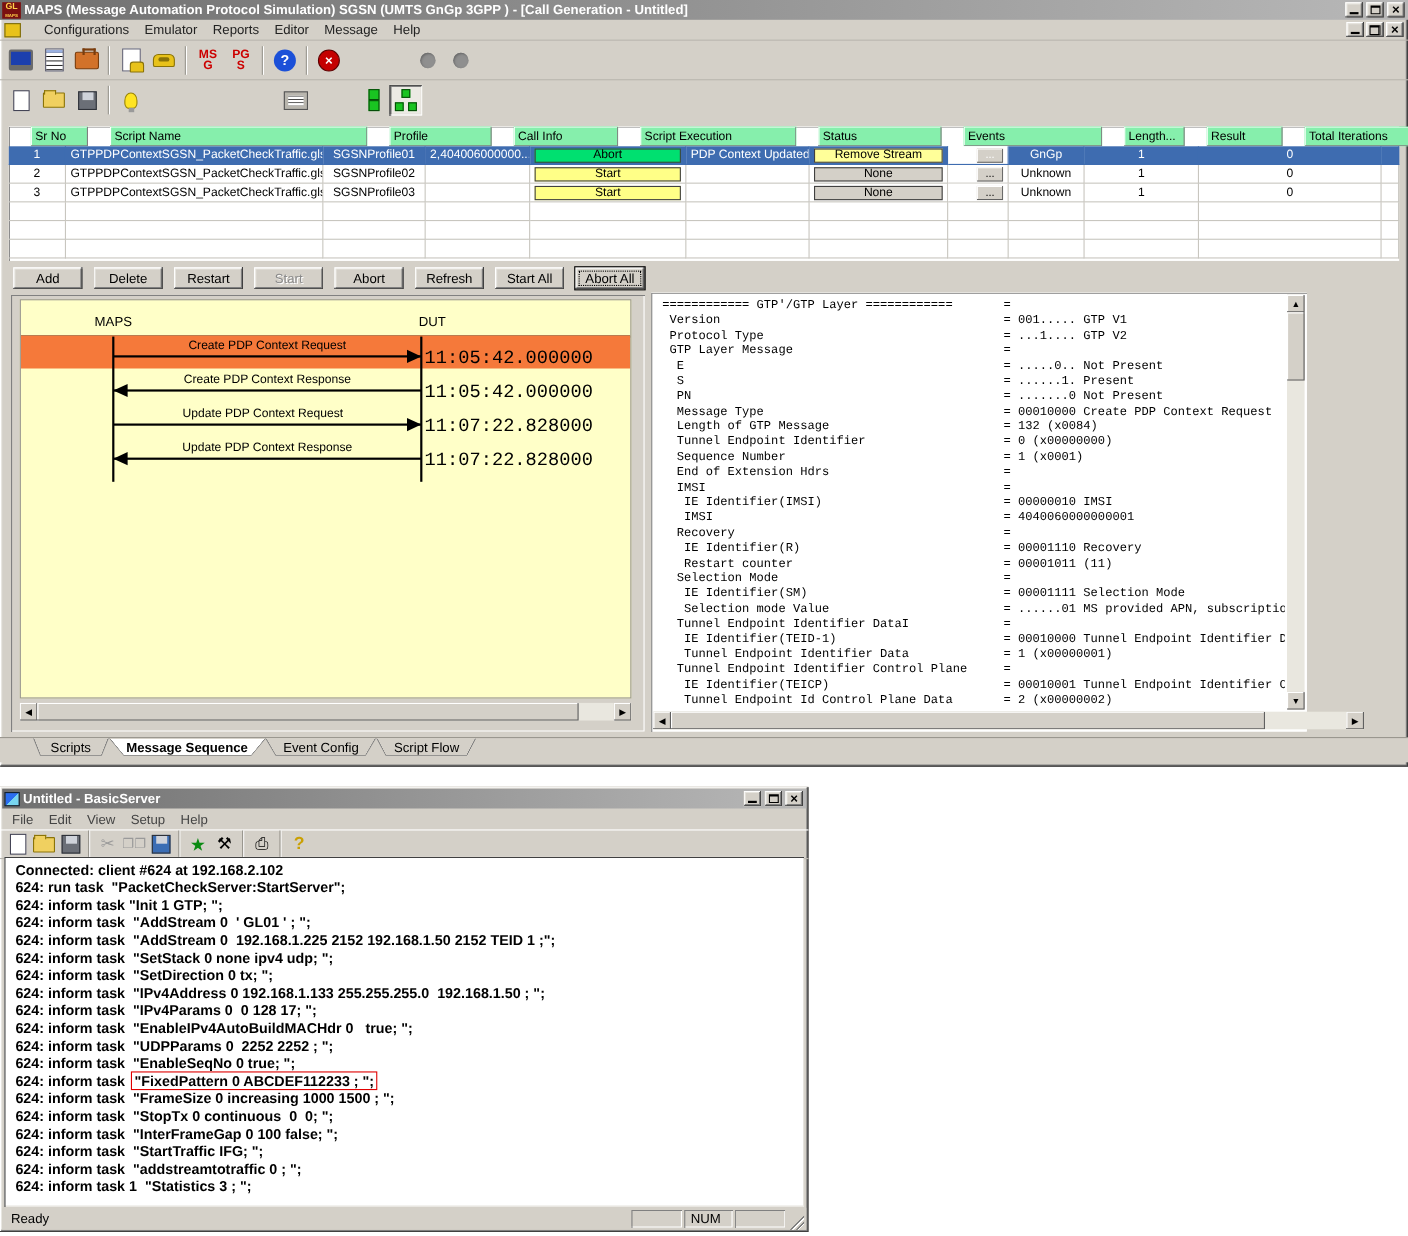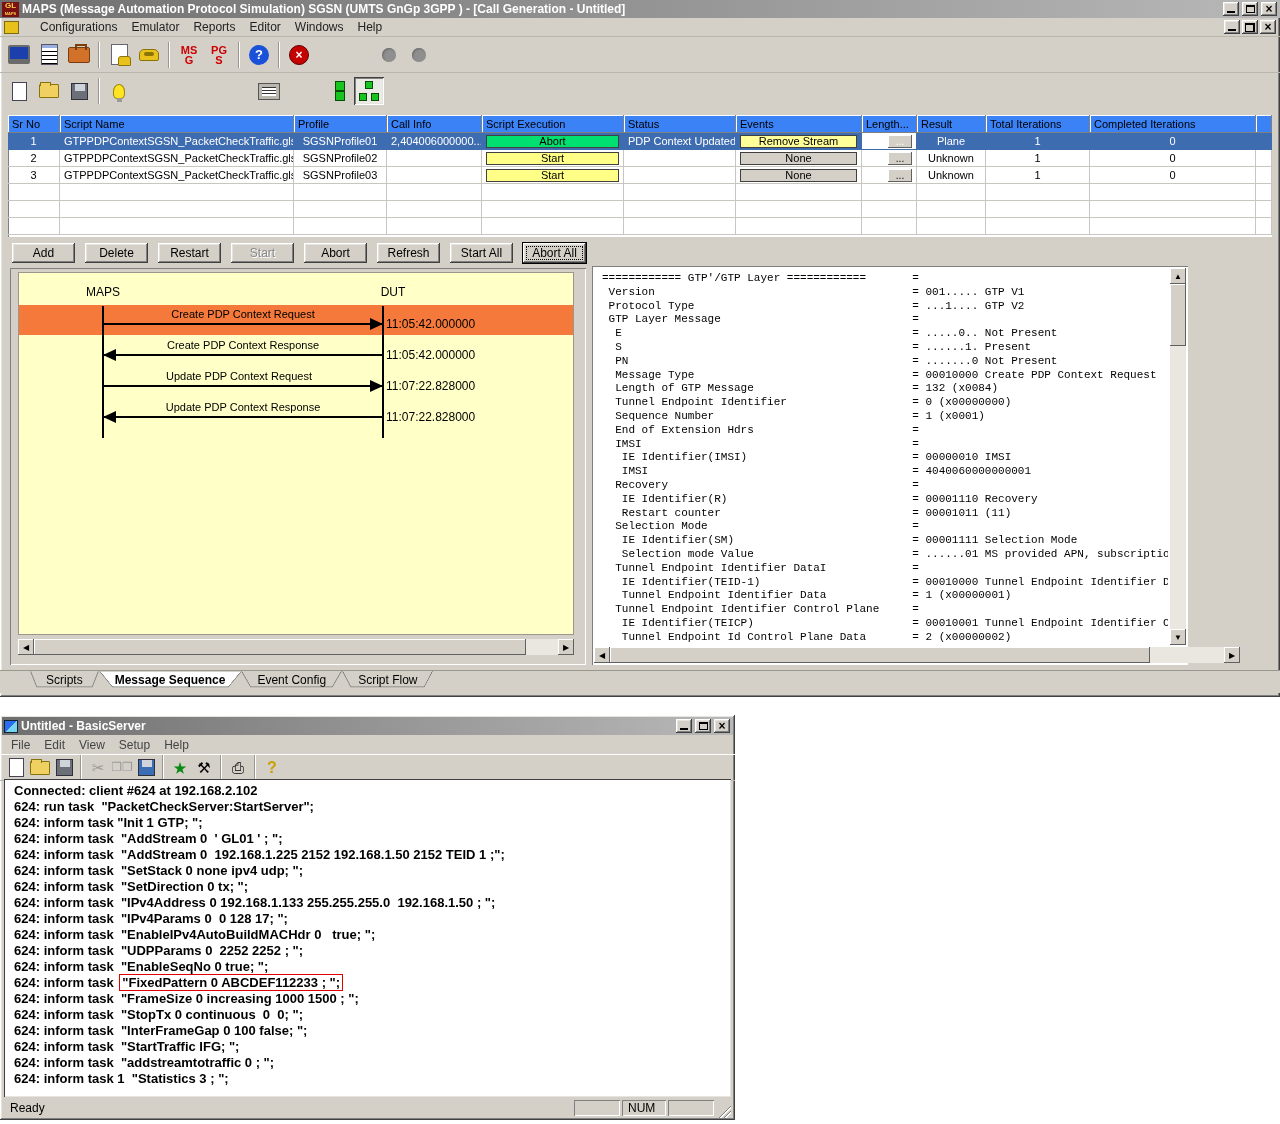--- a/index.html
+++ b/index.html
@@ -62,21 +62,21 @@
   .i-scissors, .i-copy, .i-paste, .i-hammer, .i-printer { font-size:15px; line-height:15px; }
   .i-net { font-size:14px; color:#0a8a12; font-weight:bold; }
   .i-qmark { color:#caa004; font-size:16px; font-weight:bold; }
   .i-bsicon { width:14px; height:13px; background:linear-gradient(135deg,#2a6df0 50%,#77d5f0 50%); border:1px solid #123; }
 
   
   .grid { position:absolute; left:8px; top:115px; width:1264px; height:122px; background:#fff; box-shadow: inset 1px 1px 0 #808080, inset -1px -1px 0 #fff; font-size:11px; }
   .grow { display:flex; height:17px; align-items:stretch; }
   .grow.hdr { height:18px; }
   .gc { flex:none; display:flex; align-items:center; padding:0 4px; white-space:nowrap; overflow:hidden; border-right:1px solid #c8c6bf; border-bottom:1px solid #c8c6bf; }
-  .hdr .gc { background:#3b82f6; box-shadow: inset -1px -1px 0 #808080, inset 1px 1px 0 #fff; border:none; color:#000; }
+  .hdr .gc { background:#86efac; box-shadow: inset -1px -1px 0 #808080, inset 1px 1px 0 #fff; border:none; color:#000;margin-left:20px; }
   .grow.sel .gc { background:#3e6cb0; color:#fff; border-color:#3e6cb0; }
   .cellbtn { flex:1; height:13px; border:1px solid #404040; display:flex; align-items:center; justify-content:center; font-size:11px; color:#000; }
   .dots { width:24px; height:13px; margin-left:auto; font-size:10px; display:flex; align-items:center; justify-content:center; }
   .ctr { justify-content:center; }
 
   .actions { position:absolute; left:12px; top:243px; display:flex; gap:10px; }
   .abtn { width:63px; height:20px; font-size:12px; color:#000; display:flex; align-items:center; justify-content:center; }
   .abtn.dis { color:#8a8a8a; text-shadow:1px 1px 0 #fff; }
   .abtn.focus { outline:1px solid #000; position:relative; }
   .abtn.focus:after { content:""; position:absolute; inset:3px; border:1px dotted #000; }
@@ -85,21 +85,21 @@
   .seqpanel { position:absolute; left:10px; top:268px; width:576px; height:397px; background:#d4d0c8; box-shadow: inset 1px 1px 0 #808080, inset -1px -1px 0 #fff; padding:2px; }
   .seqcanvas { position:relative; width:556px; height:363px; margin:2px 2px 0 6px; background:#ffffc8; border:1px solid #9a978f; overflow:hidden; }
   .actor { position:absolute; top:12px; font-size:12px; color:#000; text-align:center; width:80px; }
   .hline { position:absolute; left:0; top:32px; width:100%; height:2px; background:#000; }
   .oband { position:absolute; left:0; height:30px; background:#f5793a; }
   .life { position:absolute; top:33px; width:2px; height:132px; background:#000; }
   .msglabel { position:absolute; font-size:11px; color:#000; text-align:center; }
   .msgline { position:absolute; height:1px; border-top:2px solid #000; }
   .arr-r { position:absolute; width:0; height:0; border-top:6px solid transparent; border-bottom:6px solid transparent; border-left:13px solid #000; }
   .arr-l { position:absolute; width:0; height:0; border-top:6px solid transparent; border-bottom:6px solid transparent; border-right:13px solid #000; }
-  .tstamp { position:absolute; font-size:12px; color:#000; white-space:nowrap; }
+  .tstamp { position:absolute; font-size:17px; color:#000; white-space:nowrap;font-family:Liberation Mono, monospace; }
 
   
   .hsb { display:flex; height:16px; margin:4px 2px 0 6px; width:556px; background:#e9e7df; }
   .sbb { width:16px; height:16px; flex:none; display:flex; align-items:center; justify-content:center; font-size:8px; color:#000; }
   .sbthumb-h { height:16px; flex:none; }
   .vsb { position:absolute; right:2px; top:2px; width:16px; bottom:20px; background:#e9e7df; display:flex; flex-direction:column; }
   .sbthumb-v { width:16px; flex:none; }
 
   
   .gtppanel { position:absolute; left:592px; top:266px; width:596px; height:399px; background:#fff; box-shadow: inset 1px 1px 0 #808080, inset -1px -1px 0 #fff; padding:2px; }
@@ -144,21 +144,21 @@
       </div>
   </div>
 
   <div class="menubar">
     <div style="width:15px;height:13px;background:#e8c21a;border:1px solid #7a6a10;flex:none;"></div>
     <div id="maps-menus" style="display:flex;margin-left:12px;">
         <div class="mi">Configurations</div>
         <div class="mi">Emulator</div>
         <div class="mi">Reports</div>
         <div class="mi">Editor</div>
-        <div class="mi">Windows</div>
+        <div class="mi">Message</div>
         <div class="mi">Help</div>
       </div>
     <div class="mdi-ctrls">
       <div class="winbtn r3">
           <i class="g-min"></i>
         </div>
       <div class="winbtn r3">
           <i class="g-rest"></i>
         </div>
       <div class="winbtn r3">
@@ -260,21 +260,21 @@
         <div class="gc" style="width: 142px;">
           <div class="cellbtn" style="background: rgb(0, 224, 112);">Abort</div>
         </div>
         <div class="gc" style="width: 112px;">PDP Context Updated</div>
         <div class="gc" style="width: 126px;">
           <div class="cellbtn" style="background: rgb(255, 255, 153);">Remove Stream</div>
         </div>
         <div class="gc" style="width: 55px; background: rgb(255, 255, 255);">
           <div class="dots r3lite">...</div>
         </div>
-        <div class="gc ctr" style="width: 69px;">Plane</div>
+        <div class="gc ctr" style="width: 69px;">GnGp</div>
         <div class="gc ctr" style="width: 104px;">1</div>
         <div class="gc ctr" style="width: 166px;">0</div>
         <div class="gc" style="flex: 1 1 0%;"></div>
       </div>
       <div class="grow">
         <div class="gc ctr" style="width: 52px;">2</div>
         <div class="gc" style="width: 234px;">GTPPDPContextSGSN_PacketCheckTraffic.gls</div>
         <div class="gc ctr" style="width: 93px;">SGSNProfile02</div>
         <div class="gc" style="width: 95px;"></div>
         <div class="gc" style="width: 142px;">

